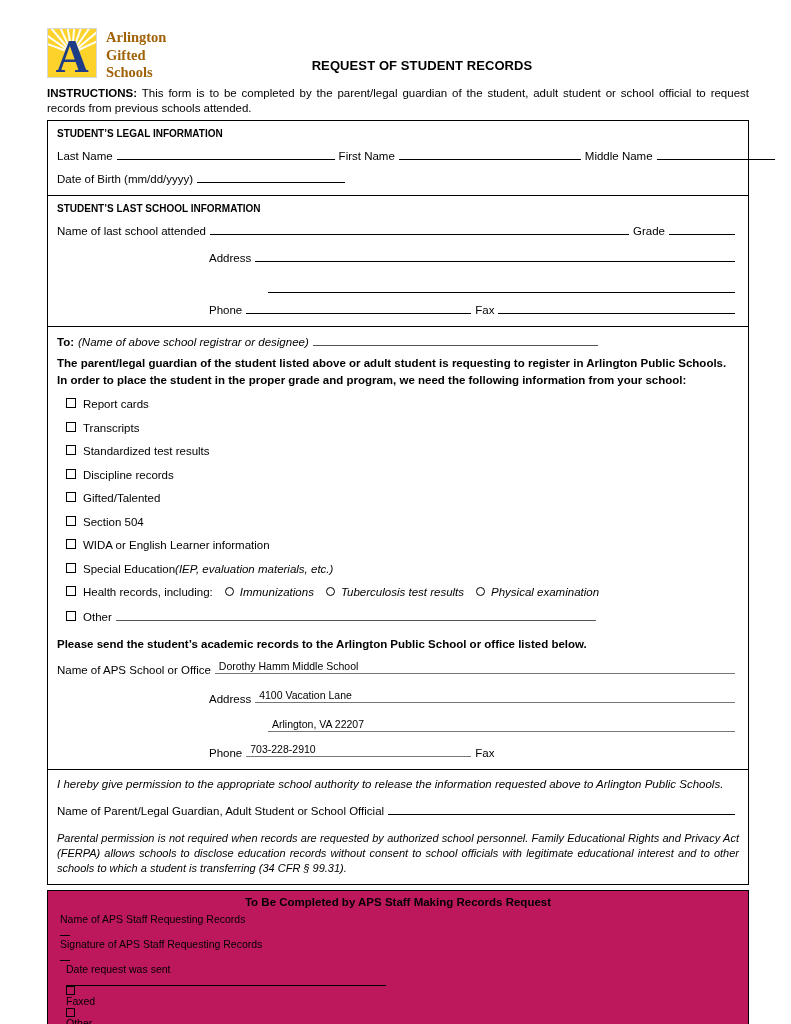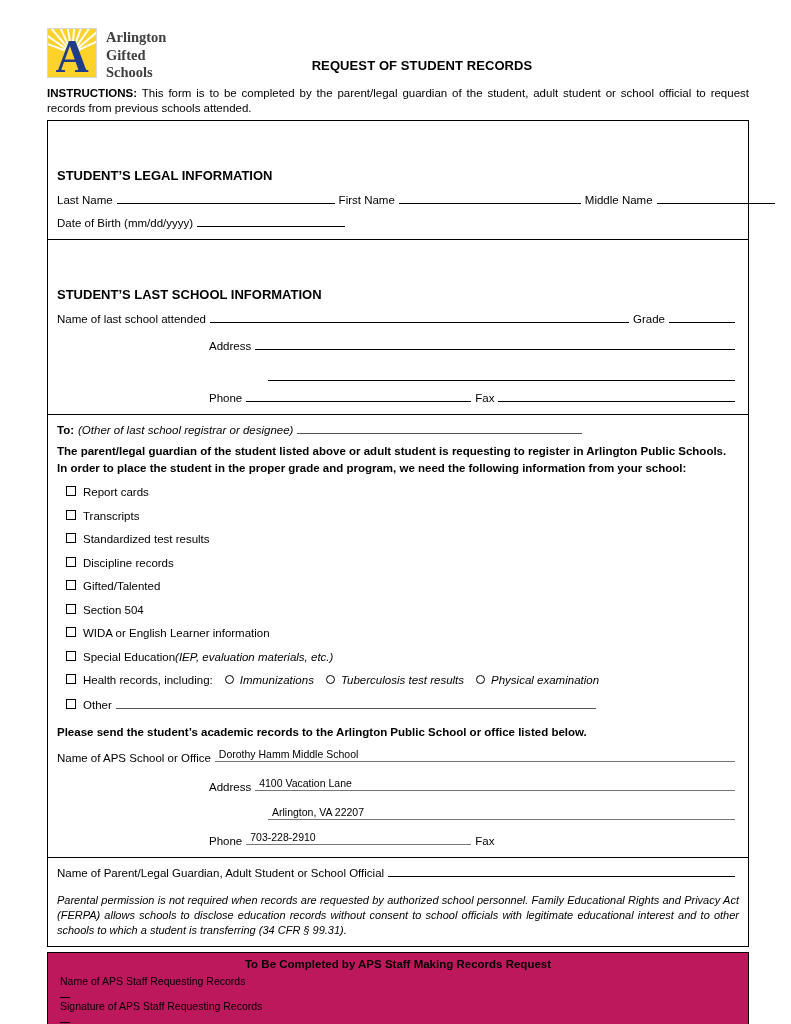--- a/index.html
+++ b/index.html
@@ -69,21 +69,21 @@
     font-family: "Liberation Serif", serif;
     font-size: 46px;
     font-weight: 700;
     line-height: 48px;
     color: #1f3c88;
     z-index: 4;
   }
   .logo-text {
     margin-left: 9px;
     font-family: "Liberation Serif", serif;
-    color: #404040;
+    color: #a16207;
     font-weight: 700;
     font-size: 14.5px;
     line-height: 17.5px;
     padding-top: 1px;
   }
   .doc-title {
     position: absolute;
     left: 0; right: 0;
     top: 36px;
     text-align: center;
@@ -107,24 +107,23 @@
   .box {
     border: 1.5px solid #000;
     box-sizing: border-box;
   }
   .sect {
     border-bottom: 1.5px solid #000;
     padding: 7px 9px 8px 9px;
   }
   .sect.last { border-bottom: none; }
   .sect-title {
-    font-size: 13px;
+    font-size: 10px;
     font-weight: 700;
     margin-bottom: 9px;
-    margin-top: 40px;
   }
   .row {
     display: flex;
     align-items: baseline;
     font-size: 11.5px;
     line-height: 15px;
     margin-bottom: 7px;
     white-space: nowrap;
   }
   .row:last-child { margin-bottom: 0; }
@@ -332,21 +331,21 @@
         <span class="lbl">Phone</span>
         <span class="rule" style="max-width:225px"></span>
         <span class="lbl">Fax</span>
         <span class="rule"></span>
       </div>
     </div>
 
     <div class="sect">
       <div class="to-row">
         <span class="b">To:</span>
-        <span class="it" style="margin-left:4px">(Other of last school registrar or designee)</span>
+        <span class="it" style="margin-left:4px">(Name of above school registrar or designee)</span>
         <span class="rule thin" style="max-width:285px"></span>
       </div>
       <div class="statement">
         <div>The parent/legal guardian of the student listed above or adult student is requesting to register in Arlington Public Schools.</div>
         <div>In order to place the student in the proper grade and program, we need the following information from your school:</div>
       </div>
 
       <div class="check-list">
         <div class="check-item">
           <span class="cbox"></span>
@@ -423,20 +422,21 @@
         <span class="spacer-left" style="width:152px"></span>
         <span class="lbl">Phone</span>
         <span class="filled" style="max-width:225px">
           <span>703-228-2910</span>
         </span>
         <span class="lbl">Fax</span>
       </div>
     </div>
 
     <div class="sect last">
+      <div class="perm-italic">I hereby give permission to the appropriate school authority to release the information requested above to Arlington Public Schools.</div>
       <div class="row" style="margin-bottom:12px">
         <span class="lbl">Name of Parent/Legal Guardian, Adult Student or School Official</span>
         <span class="rule"></span>
       </div>
       <div class="ferpa">Parental permission is not required when records are requested by authorized school personnel. Family Educational Rights and Privacy Act (FERPA) allows schools to disclose education records without consent to school officials with legitimate educational interest and to other schools to which a student is transferring (34 CFR § 99.31).</div>
     </div>
 
   </div>
 
   <div class="staff-box">

